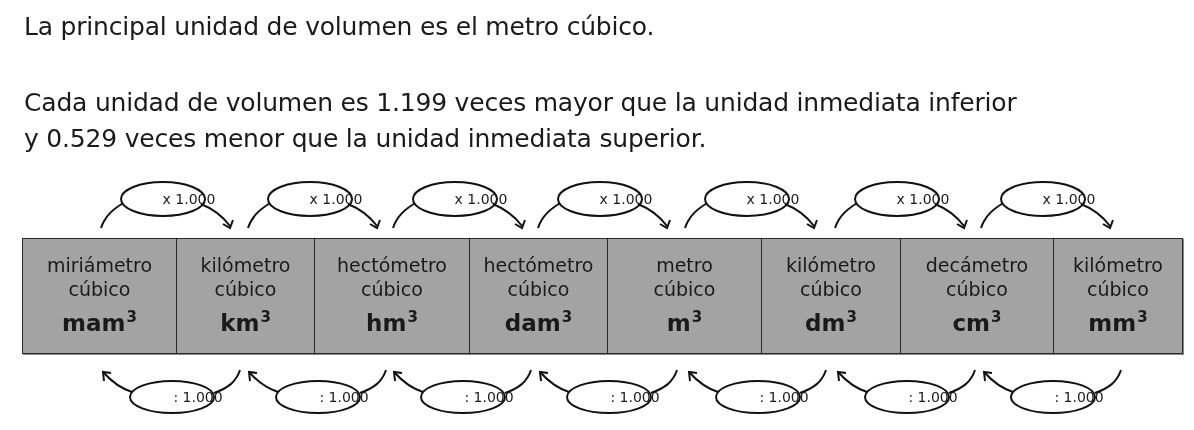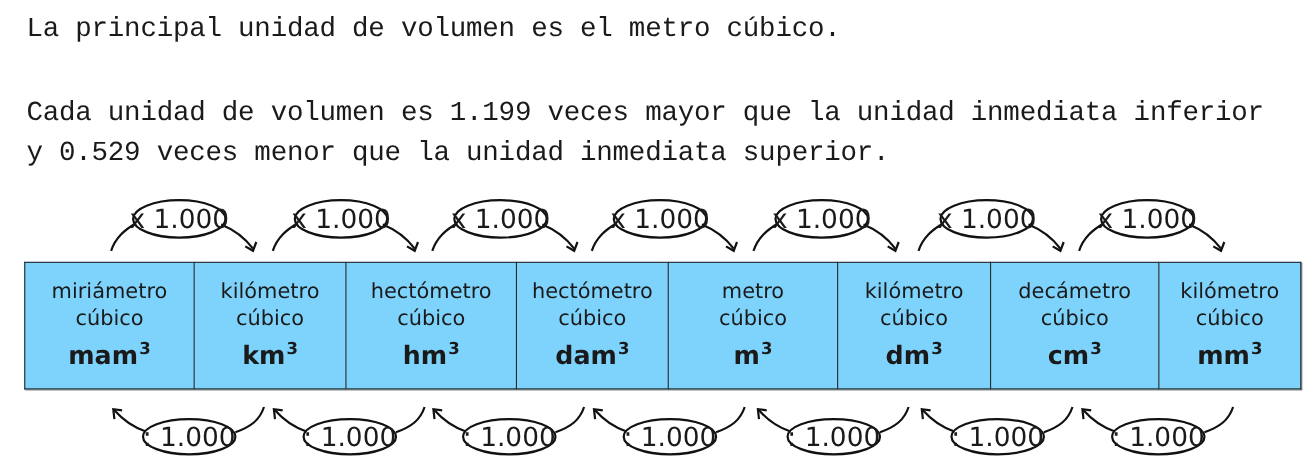--- a/index.html
+++ b/index.html
@@ -1,29 +1,29 @@
 <!DOCTYPE html>
 <html><head>
   <meta charset="utf-8">
   <style>
     html, body { margin: 0; padding: 0; background: #ffffff; }
     body { width: 1194px; height: 430px; position: relative; overflow: hidden;
            font-family: "DejaVu Sans", sans-serif; color: #1a1a1a; }
-    .line { position: absolute; left: 24px; font-size: 25px; white-space: nowrap; letter-spacing: -0.2px; font-family: Liberation Mono, monospace; }
+    .line { position: absolute; left: 24px; font-size: 25px; white-space: nowrap; letter-spacing: -0.2px; }
     #l1 { top: 12px; }
     #l2 { top: 88px; }
     #l3 { top: 124px; }
     table.units { position: absolute; left: 22px; top: 238px; width: 1161px; height: 116px;
-                  border-collapse: collapse; background: #7dd3fc; box-shadow: 1px 1px 0 #888; }
+                  border-collapse: collapse; background: #a3a3a3; box-shadow: 1px 1px 0 #888; }
     table.units td { border: 1.5px solid #2a2a2a; text-align: center; vertical-align: middle; padding: 0; }
     .name { font-size: 19px; line-height: 24px; display: block; color: #1a1a1a; }
     .sym { font-size: 23px; font-weight: bold; line-height: 32px; display: block; margin-top: 0; }
     .sym sup { font-size: 15px; vertical-align: 9px; margin-left: 1px; }
     svg.arrows { position: absolute; left: 0; top: 0; }
-    .lbl { position: absolute; font-size: 24px; white-space: nowrap; transform: translate(-50%, -50%); }
+    .lbl { position: absolute; font-size: 14px; white-space: nowrap; transform: translate(-50%, -50%); margin-left: 26px; }
   </style>
 </head>
 <body>
 
 <div class="line" id="l1">La principal unidad de volumen es el metro cúbico.</div>
 <div class="line" id="l2">Cada unidad de volumen es 1.199 veces mayor que la unidad inmediata inferior</div>
 <div class="line" id="l3">y 0.529 veces menor que la unidad inmediata superior.</div>
 
 <table class="units">
   <tbody>

